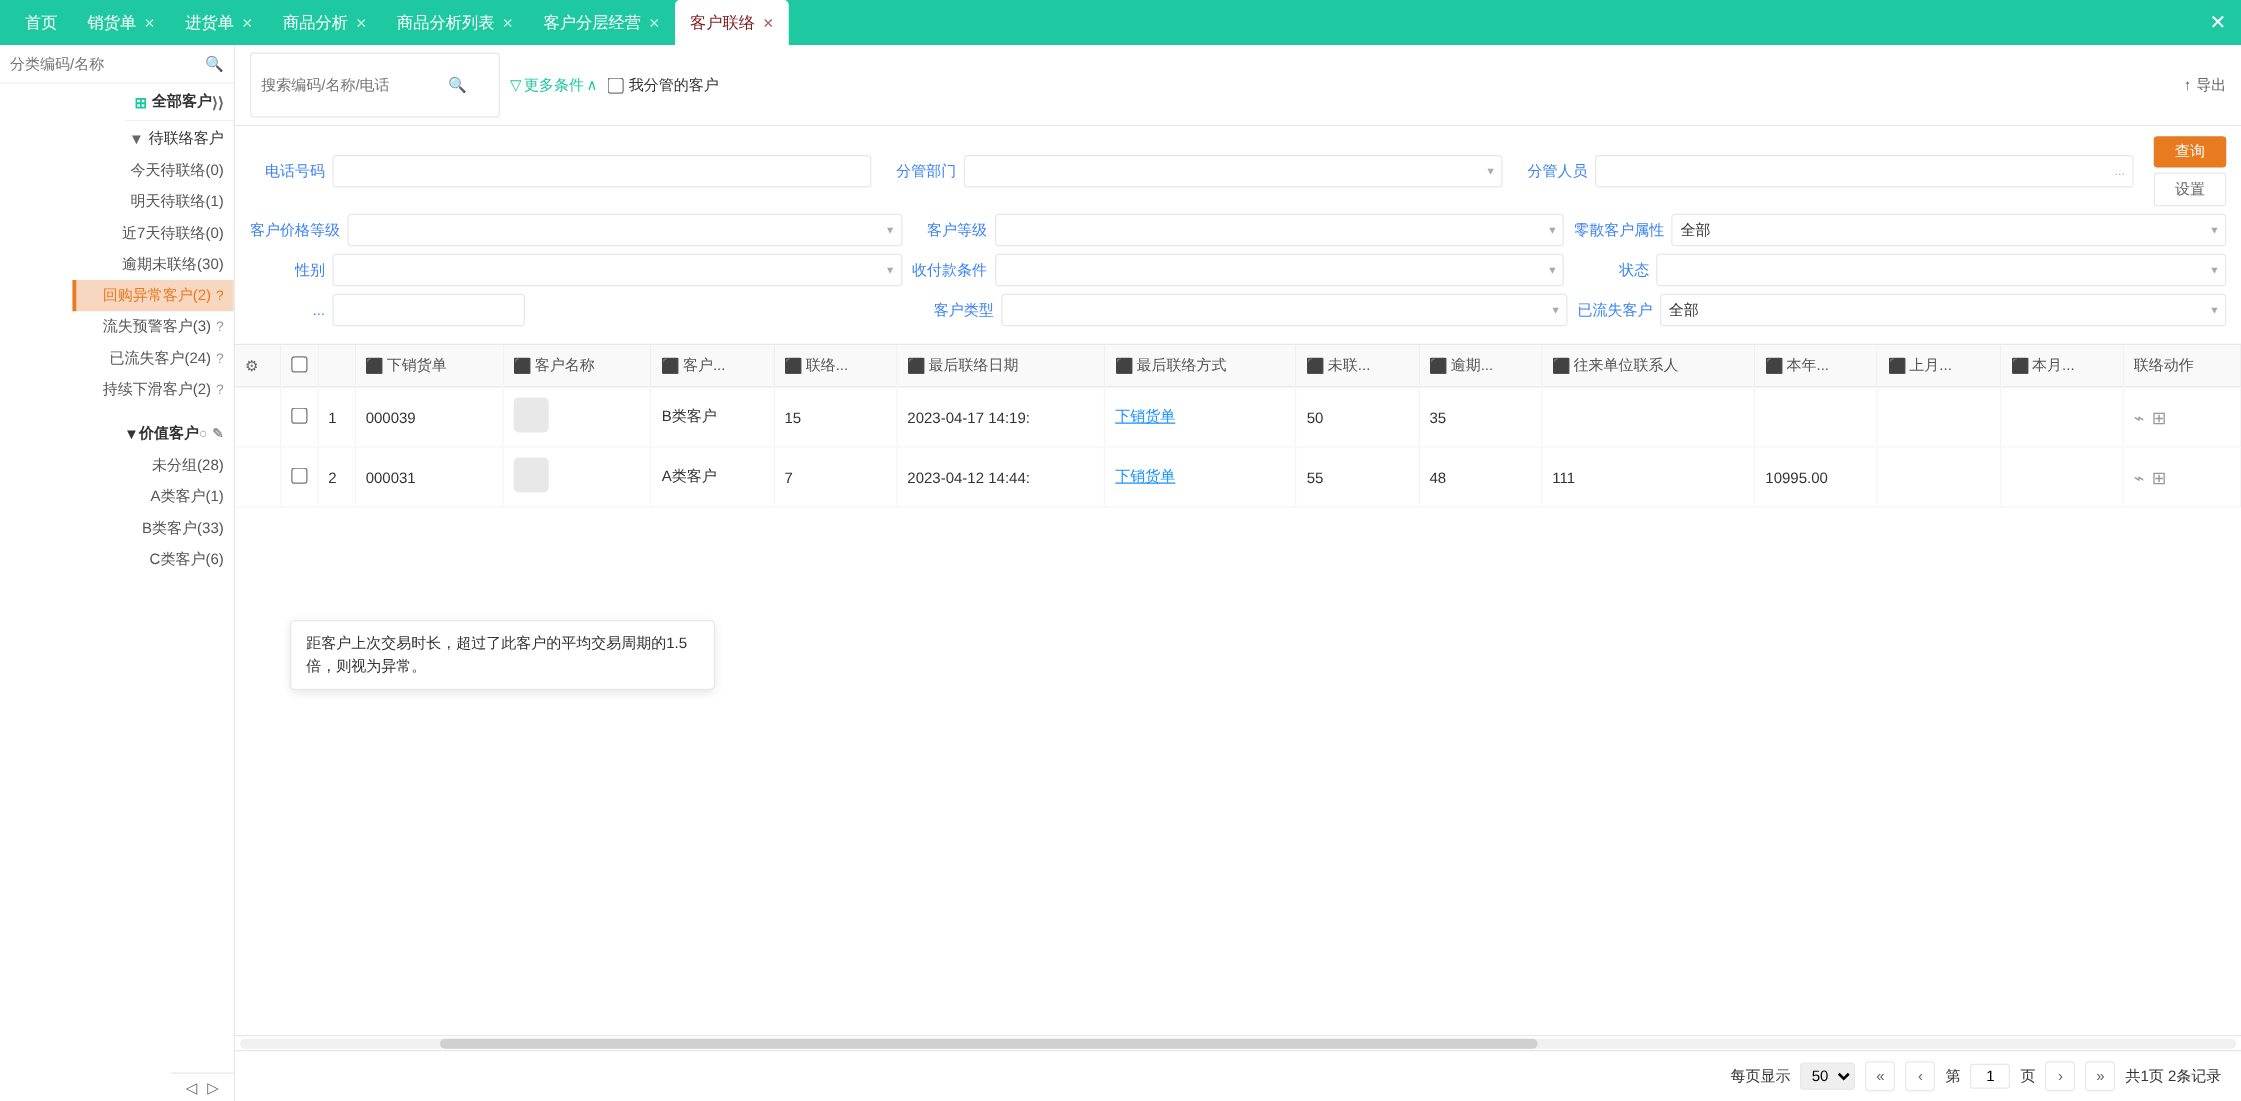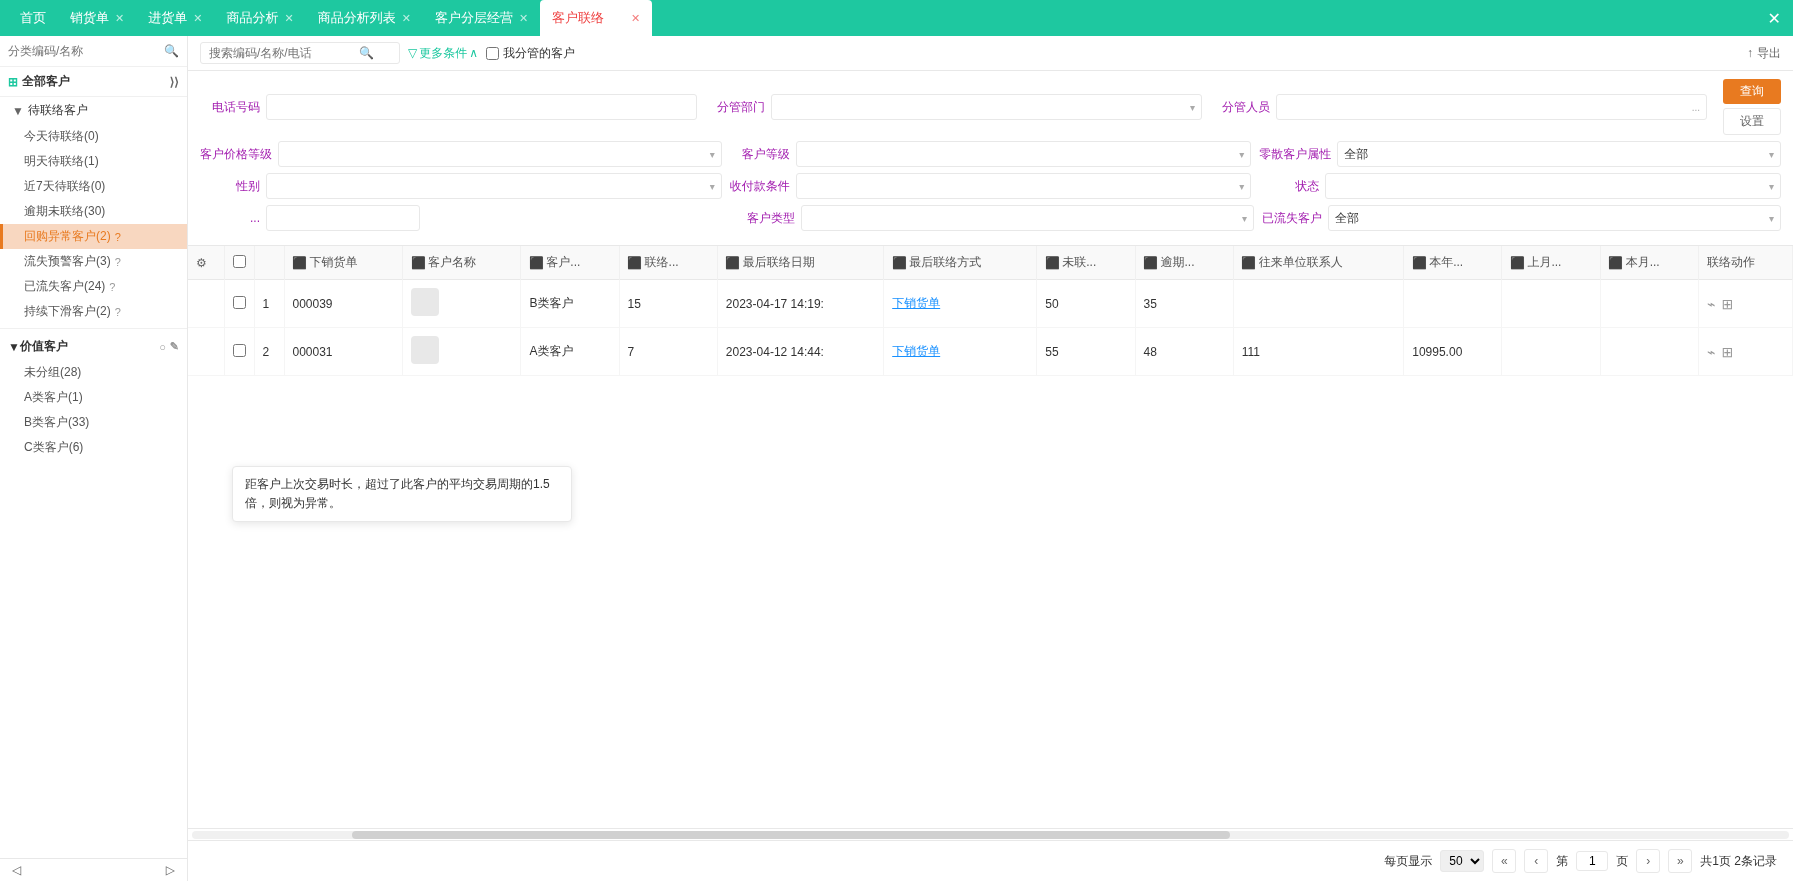--- a/index.html
+++ b/index.html
@@ -9,37 +9,37 @@
     .top-nav {
       display: flex; align-items: center;
       background: #1ec8a0; height: 36px; padding: 0 8px;
       position: relative;
     }
     .top-nav .nav-item {
       color: #fff; padding: 0 12px; height: 36px; display: flex; align-items: center;
       cursor: pointer; font-size: 13px; white-space: nowrap;
     }
     .top-nav .nav-item.active {
-      background: #fff; color: #ef4444; border-radius: 4px 4px 0 0; gap: 21px;
+      background: #fff; color: #7f1d1d; border-radius: 4px 4px 0 0;
     }
     .top-nav .nav-item .close-x {
       margin-left: 6px; font-size: 11px; opacity: 0.7;
     }
     .top-nav .window-close {
       position: absolute; right: 12px; top: 50%; transform: translateY(-50%);
       color: #fff; font-size: 16px; cursor: pointer;
     }
 
     
     .main-layout { display: flex; height: calc(881px - 36px); }
 
     
     .sidebar {
       width: 188px; background: #fff; border-right: 1px solid #e8e8e8;
-      display: flex; flex-direction: column; overflow-y: auto; flex-shrink: 0;
+      display: flex; flex-direction: column; overflow-y: auto; flex-shrink: 0; align-items: flex-end;
     }
     .sidebar-search {
       padding: 8px; display: flex; align-items: center; border-bottom: 1px solid #f0f0f0;
     }
     .sidebar-search input {
       width: 100%; border: none; outline: none; font-size: 12px; background: transparent;
     }
     .sidebar-search .search-icon { color: #999; margin-left: 4px; cursor: pointer; }
     .sidebar-section-header {
       display: flex; align-items: center; padding: 6px 8px; font-weight: bold; font-size: 12px;
@@ -71,21 +71,21 @@
       flex: 1; display: flex; flex-direction: column; background: #f5f5f5; overflow: hidden;
     }
 
     
     .filter-bar {
       background: #fff; padding: 6px 12px; display: flex; align-items: center; gap: 8px;
       border-bottom: 1px solid #e8e8e8;
     }
     .filter-bar .search-box {
       display: flex; align-items: flex-end; border: 1px solid #e8e8e8; border-radius: 3px;
-      padding: 3px 8px; background: #fff; min-width: 200px;
+      padding: 18px 8px; background: #fff; min-width: 200px;
     }
     .filter-bar .search-box input {
       border: none; outline: none; font-size: 12px; width: 160px;
     }
     .filter-bar .more-filter {
       display: flex; align-items: center; color: #1ec8a0; cursor: pointer; font-size: 12px; gap: 2px;
     }
     .filter-bar .my-customer {
       display: flex; align-items: center; gap: 4px; font-size: 12px; color: #333; cursor: pointer; justify-content: flex-end;
     }
@@ -98,21 +98,21 @@
     .advanced-filter {
       background: #fff; padding: 8px 12px; border-bottom: 1px solid #e8e8e8;
     }
     .filter-row {
       display: flex; align-items: center; margin-bottom: 6px; gap: 8px;
     }
     .filter-cell {
       display: flex; align-items: center; flex: 1; min-width: 0;
     }
     .filter-cell label {
-      font-size: 12px; color: #a21caf; white-space: nowrap; margin-right: 6px; min-width: 60px; text-align: right;
+      font-size: 12px; color: #3b82f6; white-space: nowrap; margin-right: 6px; min-width: 60px; text-align: right;
     }
     .filter-select {
       flex: 1; border: 1px solid #e8e8e8; border-radius: 3px; padding: 3px 6px;
       font-size: 12px; display: flex; align-items: center; justify-content: space-between;
       cursor: pointer; background: #fff; min-height: 26px;
     }
     .filter-select .arrow { color: #aaa; font-size: 10px; }
     .filter-input {
       flex: 1; border: 1px solid #e8e8e8; border-radius: 3px; padding: 3px 6px;
       font-size: 12px; min-height: 26px; outline: none;

